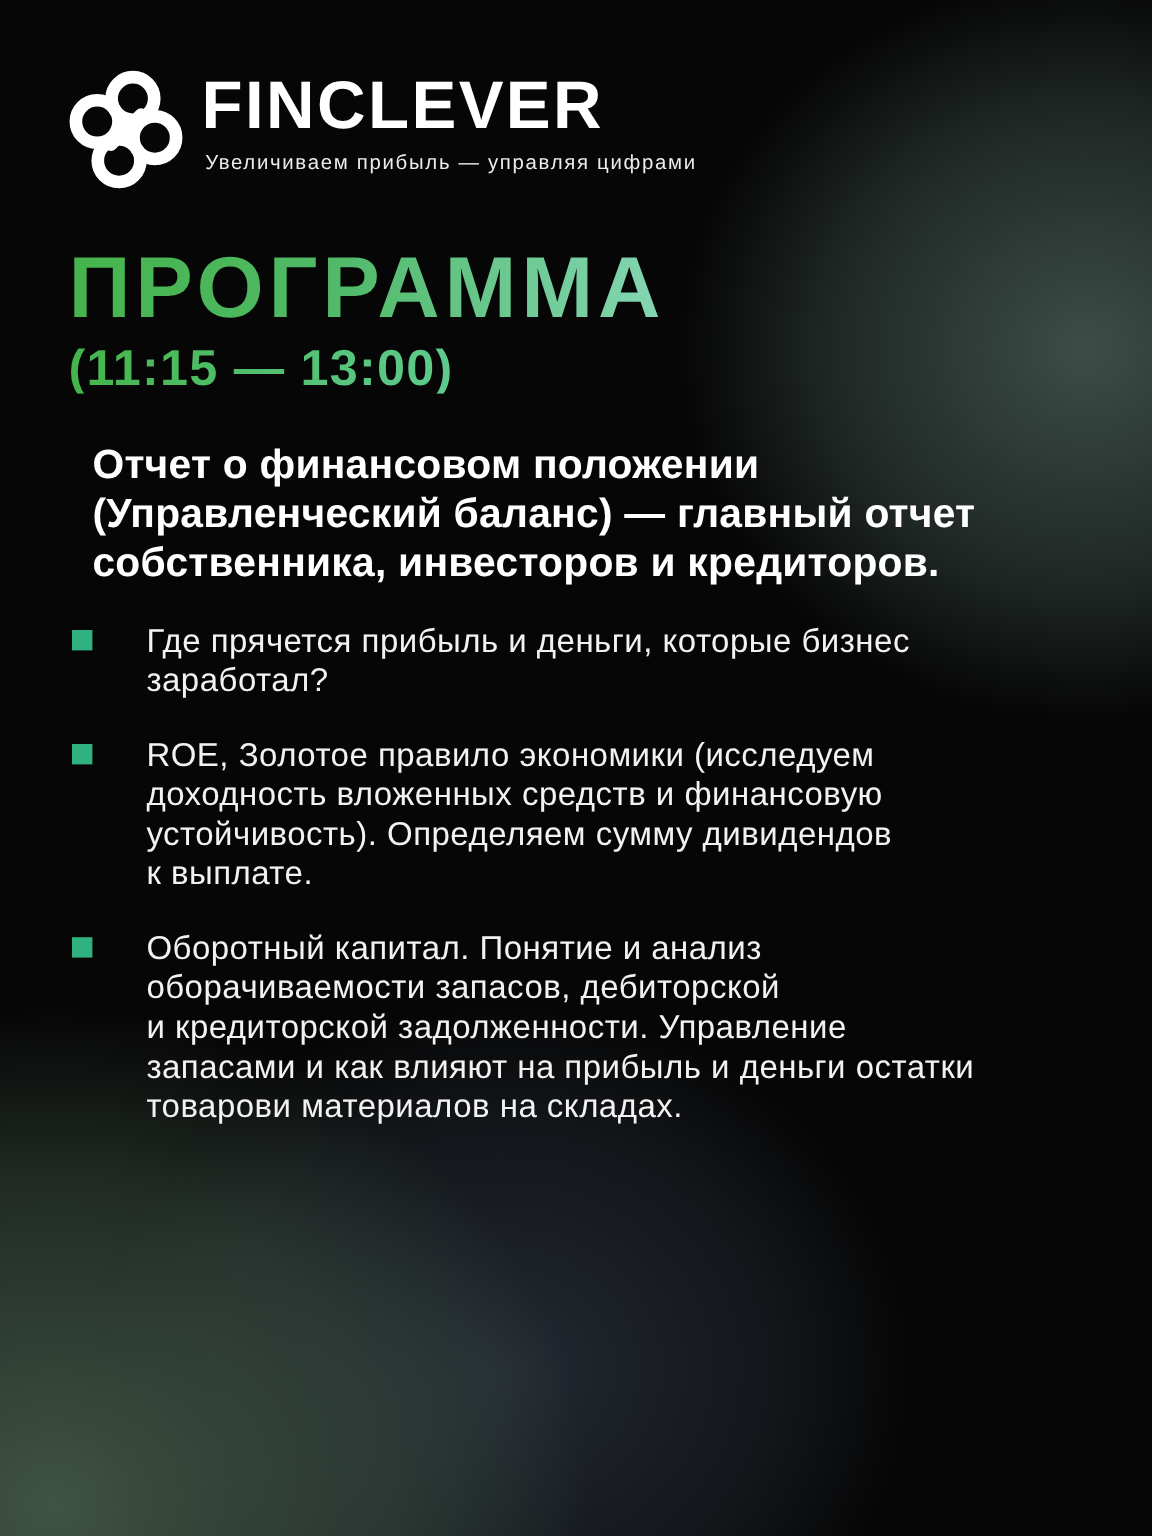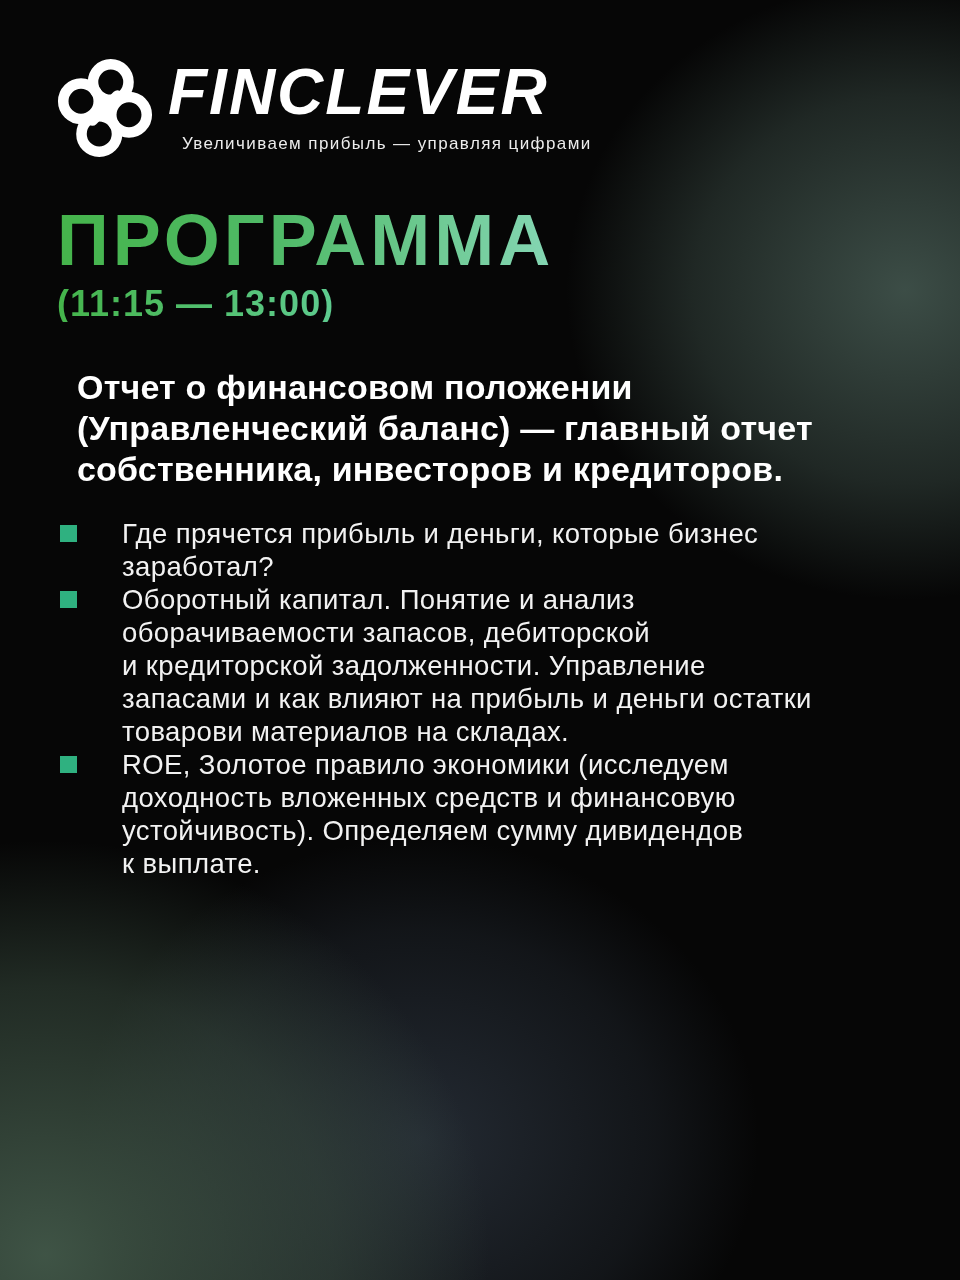--- a/index.html
+++ b/index.html
@@ -13,49 +13,49 @@
       radial-gradient(ellipse 470px 420px at 420px 1140px, rgba(55,66,80,0.60) 0%, rgba(55,66,80,0.25) 50%, rgba(55,66,80,0) 72%),
       #060606;
     font-family:"Liberation Sans", sans-serif;
     color:#ffffff;
   }
 
   
   .brand{position:absolute;left:57px;top:58px;display:flex;align-items:flex-start;gap:15px;}
   .logo-svg{width:96px;height:100px;display:block;}
   .brand-text{display:flex;flex-direction:column;}
-  .brand-name{font-size:64px;font-weight:bold;letter-spacing:2px;line-height:1.0;margin-top:2px;color:#ffffff;font-style:italic;}
-  .brand-tagline{font-size:17px;letter-spacing:1.4px;color:#ececec;margin-top:10px;margin-left:14px;}
+  .brand-name{font-size:56px;font-weight:bold;letter-spacing:2px;line-height:1.0;margin-top:2px;color:#ffffff;}
+  .brand-tagline{font-size:17px;letter-spacing:1.4px;color:#ececec;margin-top:10px;margin-left:3px;}
 
   
   .program{position:absolute;left:57px;top:204px;}
   .program-title{
     font-size:72px;font-weight:bold;letter-spacing:4px;line-height:1.0;
     display:inline-block;
     background:linear-gradient(90deg,#45b44b 0%,#50ba68 45%,#85d6b4 100%);
     -webkit-background-clip:text;background-clip:text;
     color:transparent;
   }
   .program-time{
-    font-size:36px;font-weight:bold;letter-spacing:1px;line-height:1.0;
+    font-size:42px;font-weight:bold;letter-spacing:1px;line-height:1.0;
     display:inline-block;margin-top:10px;
     background:linear-gradient(90deg,#45b44b 0%,#5ecb8f 100%);
     -webkit-background-clip:text;background-clip:text;
     color:transparent;
   }
 
   
   .section-heading{
     position:absolute;left:77px;top:367px;width:840px;
     font-size:34px;font-weight:bold;line-height:41px;
     color:#ffffff;white-space:pre-line;letter-spacing:0.2px;
   }
 
   
-  .bullets{position:absolute;left:60px;top:517px;width:840px;display:flex;flex-direction:column;}
+  .bullets{position:absolute;left:60px;top:517px;width:840px;display:flex;flex-direction:column;gap:29px;}
   .bullet-item{display:flex;align-items:flex-start;}
   .bullet-marker{flex:0 0 17px;width:17px;height:17px;margin-top:8px;background:#2fb180;}
   .bullet-text{
     margin-left:45px;
     font-size:27.5px;line-height:33px;letter-spacing:0.4px;
     color:#f2f2f2;white-space:pre-line;
   }
 </style>
 </head>
 <body>
@@ -86,28 +86,28 @@
 собственника, инвесторов и кредиторов.</div>
 
   <div class="bullets">
     <div class="bullet-item">
       <div class="bullet-marker"></div>
       <div class="bullet-text">Где прячется прибыль и деньги, которые бизнес
 заработал?</div>
     </div>
     <div class="bullet-item">
       <div class="bullet-marker"></div>
+      <div class="bullet-text">ROE, Золотое правило экономики (исследуем
+доходность вложенных средств и финансовую
+устойчивость). Определяем сумму дивидендов
+к выплате.</div>
+    </div>
+    <div class="bullet-item">
+      <div class="bullet-marker"></div>
       <div class="bullet-text">Оборотный капитал. Понятие и анализ
 оборачиваемости запасов, дебиторской
 и кредиторской задолженности. Управление
 запасами и как влияют на прибыль и деньги остатки
 товарови материалов на складах.</div>
     </div>
-    <div class="bullet-item">
-      <div class="bullet-marker"></div>
-      <div class="bullet-text">ROE, Золотое правило экономики (исследуем
-доходность вложенных средств и финансовую
-устойчивость). Определяем сумму дивидендов
-к выплате.</div>
-    </div>
   </div>
 
 </div>
 
 </body></html>

